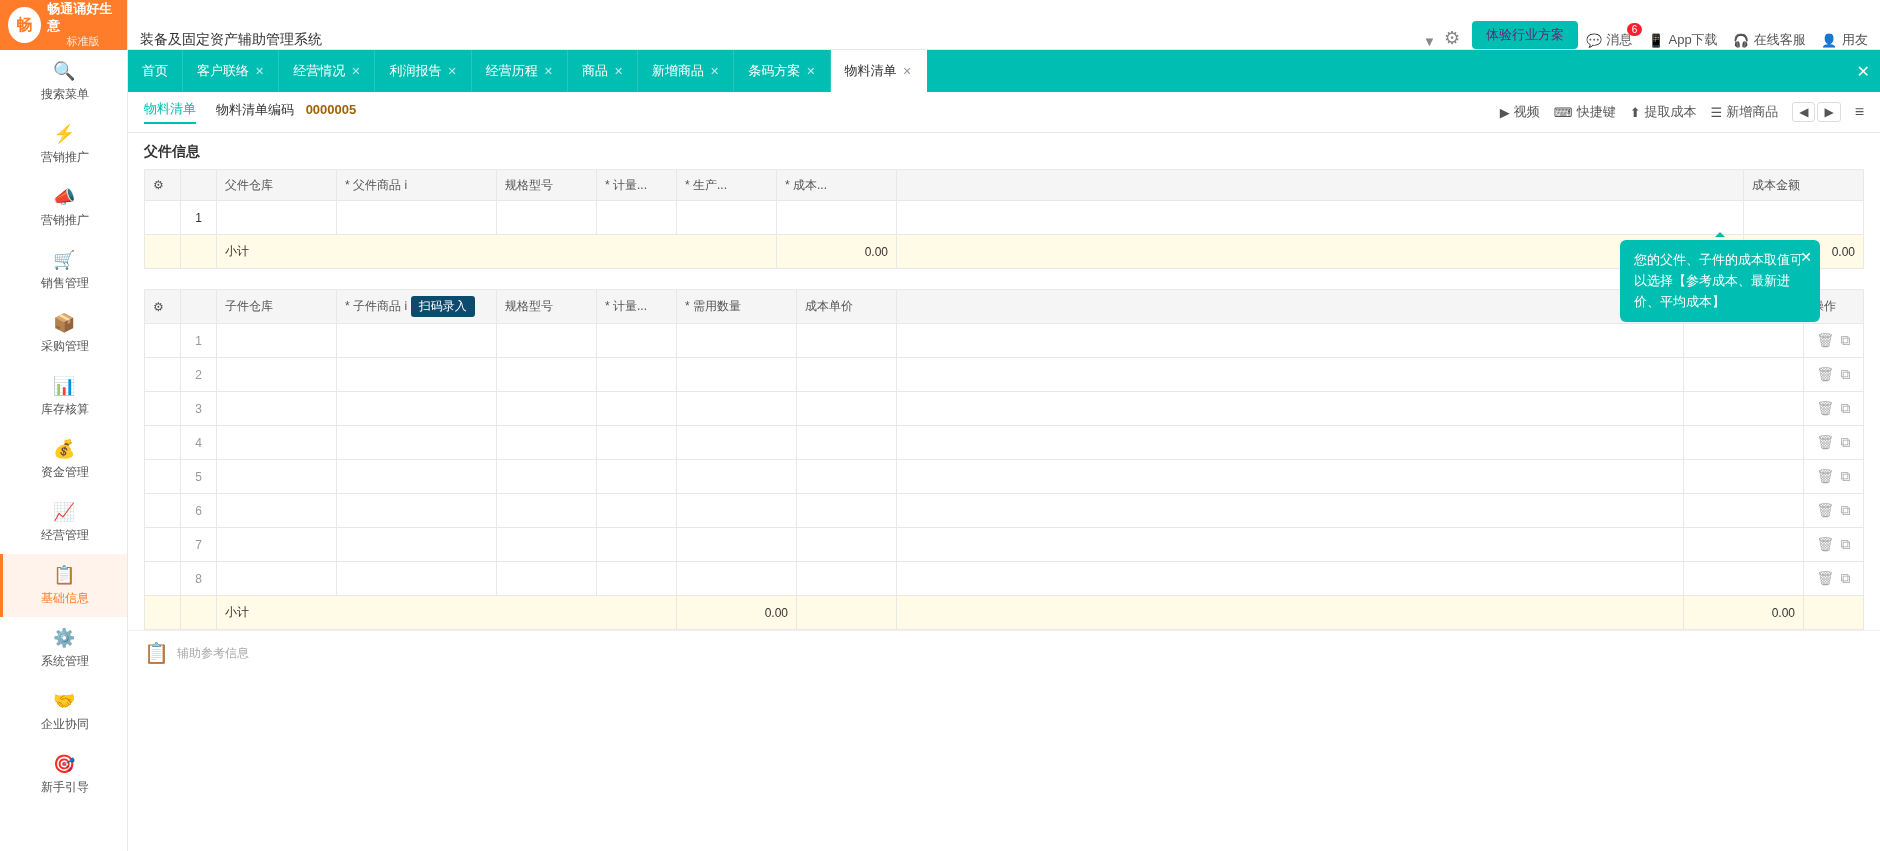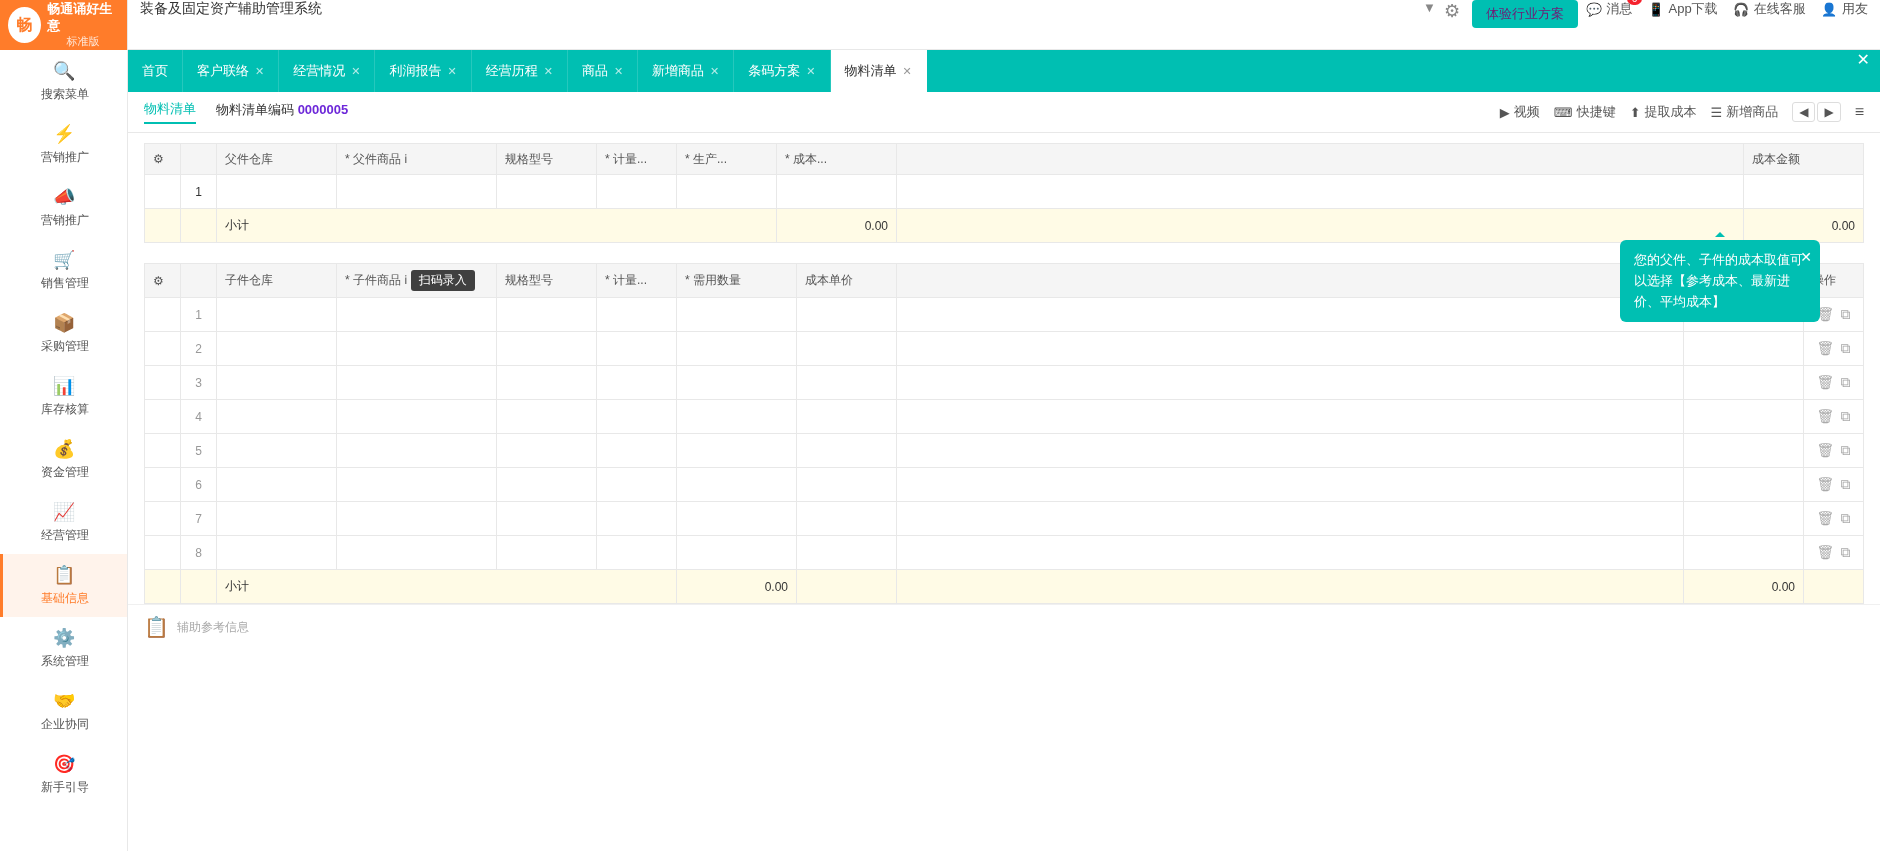--- a/index.html
+++ b/index.html
@@ -12,30 +12,30 @@
     .sidebar-logo-text { color: #fff; font-size: 13px; font-weight: bold; line-height: 1.3; }
     .sidebar-logo-sub { color: rgba(255,255,255,0.8); font-size: 11px; text-align: center; }
     .sidebar-item { display: flex; flex-direction: column; align-items: center; padding: 10px 4px; cursor: pointer; color: #555; font-size: 12px; gap: 4px; border-left: 3px solid transparent; }
     .sidebar-item.active { color: #ff7c2a; background: #fff3eb; border-left-color: #ff7c2a; }
     .sidebar-item-icon { font-size: 18px; }
 
     
     .main { flex: 1; display: flex; flex-direction: column; overflow: hidden; }
 
     
-    .topbar { background: #fff; height: 50px; display: flex; align-items: flex-start; padding: 0 12px; border-bottom: 1px solid #e8e8e8; gap: 8px; }
+    .topbar { background: #fff; height: 50px; display: flex; align-items: flex-end; padding: 0 12px; border-bottom: 1px solid #e8e8e8; gap: 8px; }
     .topbar-title { color: #333; font-size: 14px; flex: 1; }
     .topbar-btn { background: #00bfb2; color: #701a75; border: none; border-radius: 4px; padding: 5px 14px; font-size: 13px; cursor: pointer; }
     .topbar-gear { color: #888; font-size: 18px; cursor: pointer; margin-right: 4px; }
     .topbar-right { display: flex; align-items: center; gap: 16px; color: #555; font-size: 13px; }
     .topbar-badge { position: relative; display: inline-flex; align-items: center; gap: 4px; }
     .badge-dot { background: #f5222d; color: #fff; font-size: 10px; border-radius: 10px; padding: 1px 5px; position: absolute; top: -8px; right: -10px; }
 
     
-    .navtabs { background: #00bfb2; display: flex; align-items: flex-start; height: 42px; overflow-x: auto; }
+    .navtabs { background: #00bfb2; display: flex; align-items: center; height: 42px; overflow-x: auto; }
     .navtabs::-webkit-scrollbar { height: 0; }
     .navtab { color: #fff; padding: 0 14px; height: 42px; display: flex; align-items: center; gap: 4px; font-size: 13px; cursor: pointer; white-space: nowrap; border-right: 1px solid rgba(255,255,255,0.15); }
     .navtab.active { background: #fff; color: #333; }
     .navtab-close { font-size: 11px; color: rgba(255,255,255,0.7); cursor: pointer; margin-left: 2px; }
     .navtab.active .navtab-close { color: #999; }
     .navtabs-end-close { color: #fff; padding: 0 10px; font-size: 16px; cursor: pointer; margin-left: auto; }
 
     
     .content { flex: 1; background: #fff; overflow-y: auto; padding: 0; position: relative; }
 
@@ -53,21 +53,21 @@
     .section-title { font-size: 14px; font-weight: bold; color: #333; margin-bottom: 8px; }
 
     
     .data-table { width: 100%; border-collapse: collapse; font-size: 12px; }
     .data-table th { background: #f5f5f5; border: 1px solid #e8e8e8; padding: 6px 8px; text-align: left; color: #555; font-weight: normal; white-space: nowrap; }
     .data-table td { border: 1px solid #e8e8e8; padding: 5px 8px; height: 34px; color: #333; }
     .data-table tr.subtotal { background: #fffbe6; }
     .data-table tr.subtotal td { font-weight: normal; }
     .settings-col { width: 36px; text-align: center; }
     .action-col { width: 60px; text-align: center; }
-    .scan-btn { background: #404040; color: #fff; border: none; border-radius: 3px; padding: 2px 8px; font-size: 12px; cursor: pointer; }
+    .scan-btn { background: #0c4a6e; color: #fff; border: none; border-radius: 3px; padding: 2px 8px; font-size: 12px; cursor: pointer; }
     .action-icons { display: flex; gap: 6px; justify-content: center; }
     .action-icon { color: #aaa; cursor: pointer; font-size: 14px; }
 
     
     .tooltip-box { position: absolute; top: 140px; right: 180px; background: #00bfb2; color: #fff; border-radius: 6px; padding: 10px 14px; font-size: 13px; max-width: 200px; line-height: 1.6; z-index: 100; }
     .tooltip-box::before { content: ''; position: absolute; top: -8px; left: 50%; transform: translateX(-50%); border: 5px solid transparent; border-bottom-color: #00bfb2; border-top: none; }
     .tooltip-close { position: absolute; top: 6px; right: 8px; cursor: pointer; font-size: 14px; }
 
     
     .bottom-hint { padding: 10px 16px; display: flex; align-items: center; gap: 8px; color: #aaa; font-size: 12px; border-top: 1px solid #f0f0f0; }
@@ -213,21 +213,21 @@
       </div>
       <span class="navtabs-end-close">✕</span>
     </div>
 
   <div class="content">
 
     <div class="sub-header">
       <span class="sub-header-tab active">物料清单</span>
       <span class="sub-header-tab">
         <span>物料清单编码</span>
-        <span style="color:#6d28d9;font-weight:bold;">0000005</span>
+        <span style="margin-left:8px;color:#a16207;font-weight:bold;">0000005</span>
       </span>
       <div class="sub-header-right">
         <div class="sub-header-right-item">
           <span>▶</span>
           <span>视频</span>
         </div>
         <div class="sub-header-right-item">
           <span>⌨</span>
           <span>快捷键</span>
         </div>
@@ -246,20 +246,21 @@
         <span style="cursor:pointer;font-size:16px;">≡</span>
       </div>
     </div>
 
     <div class="tooltip-box" style="position:absolute;top:148px;right:60px;z-index:100;">
       <span class="tooltip-close">✕</span>
       <span>您的父件、子件的成本取值可以选择【参考成本、最新进价、平均成本】</span>
     </div>
 
     <div class="section">
+      <div class="section-title">父件信息</div>
       <table class="data-table">
         <thead>
           <tr>
             <th class="settings-col">⚙</th>
             <th class="col-num"></th>
             <th class="col-warehouse">父件仓库</th>
             <th class="col-product">* 父件商品 ℹ</th>
             <th class="col-spec">规格型号</th>
             <th class="col-unit">* 计量...</th>
             <th class="col-production">* 生产...</th>

